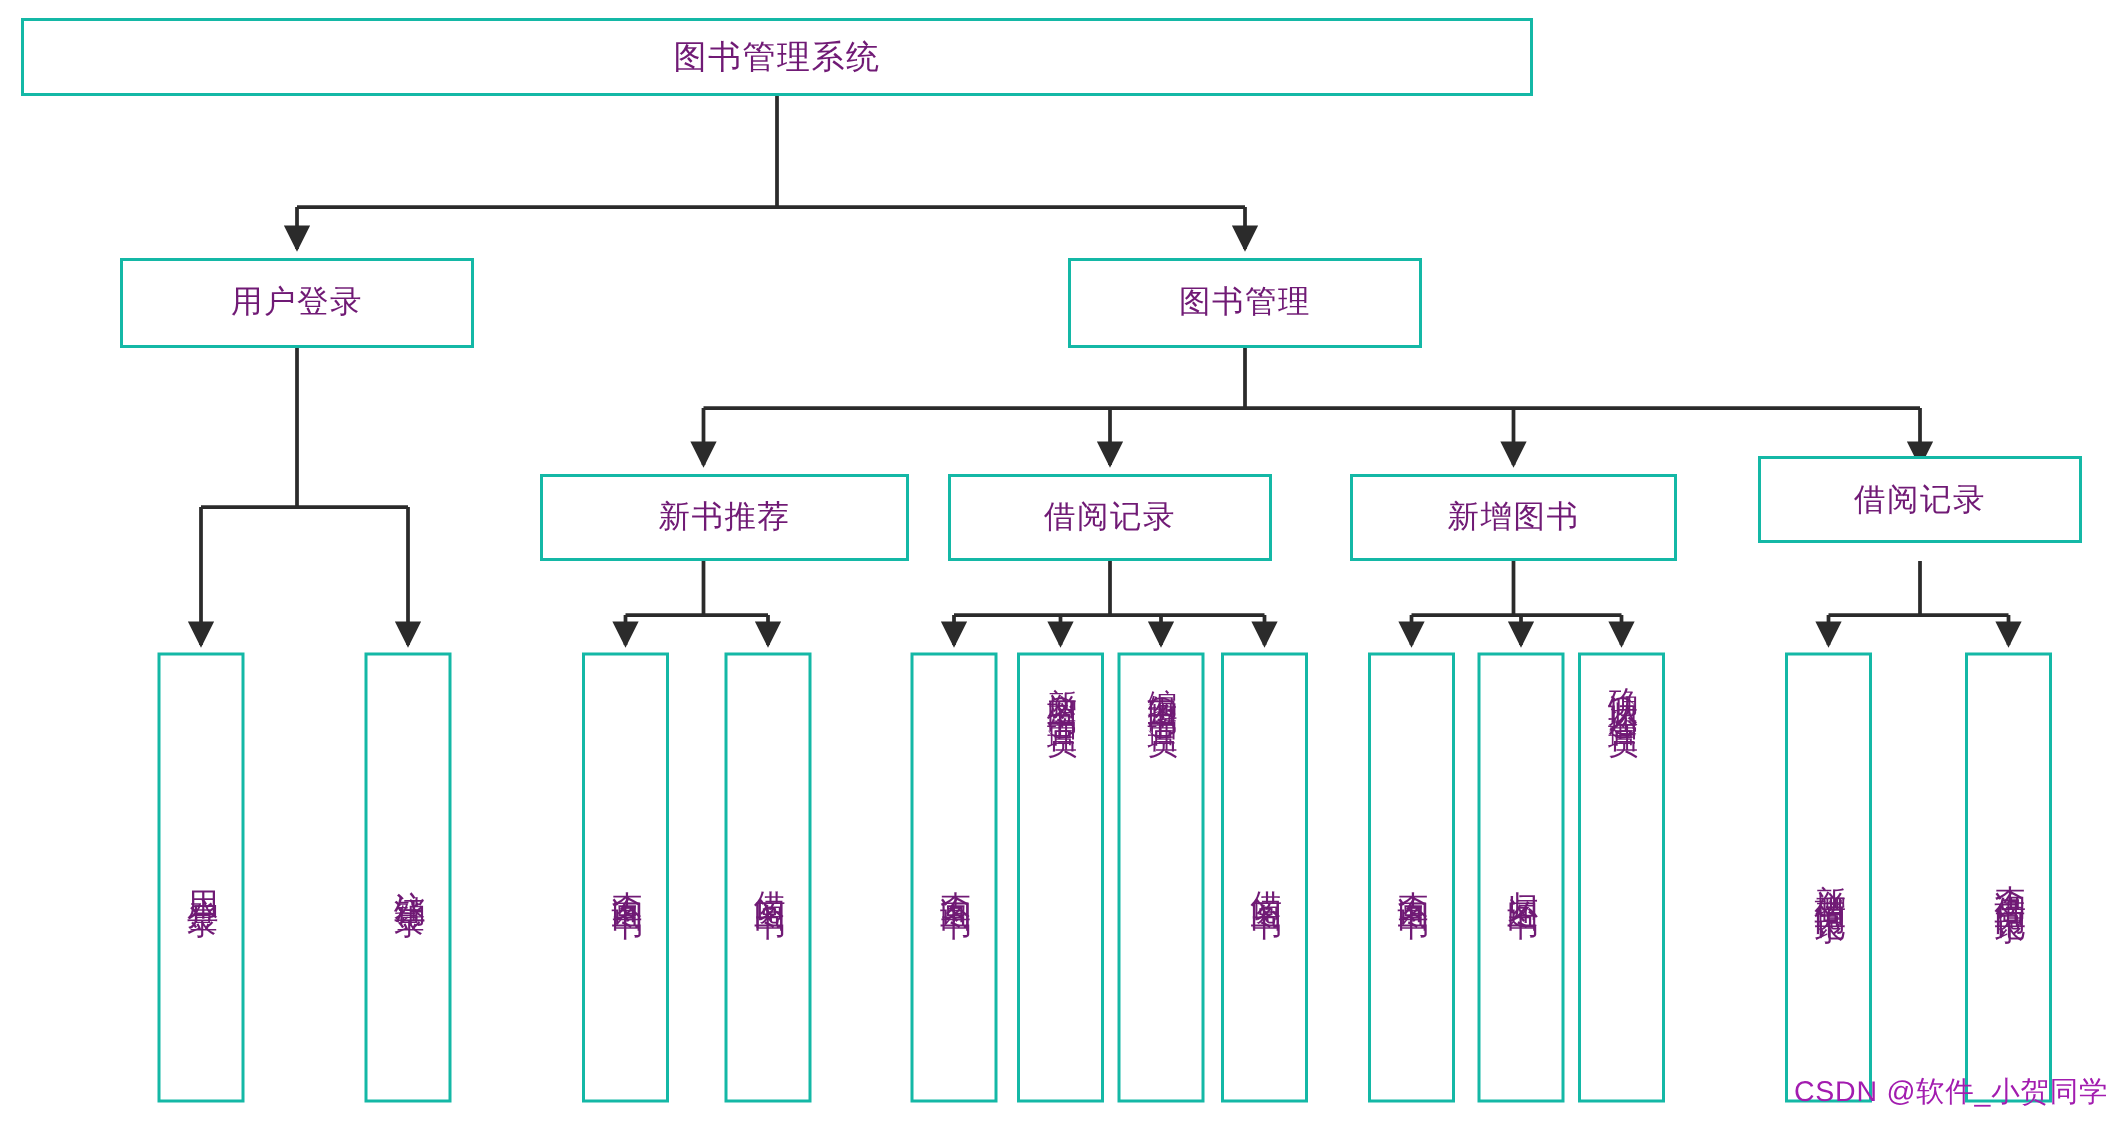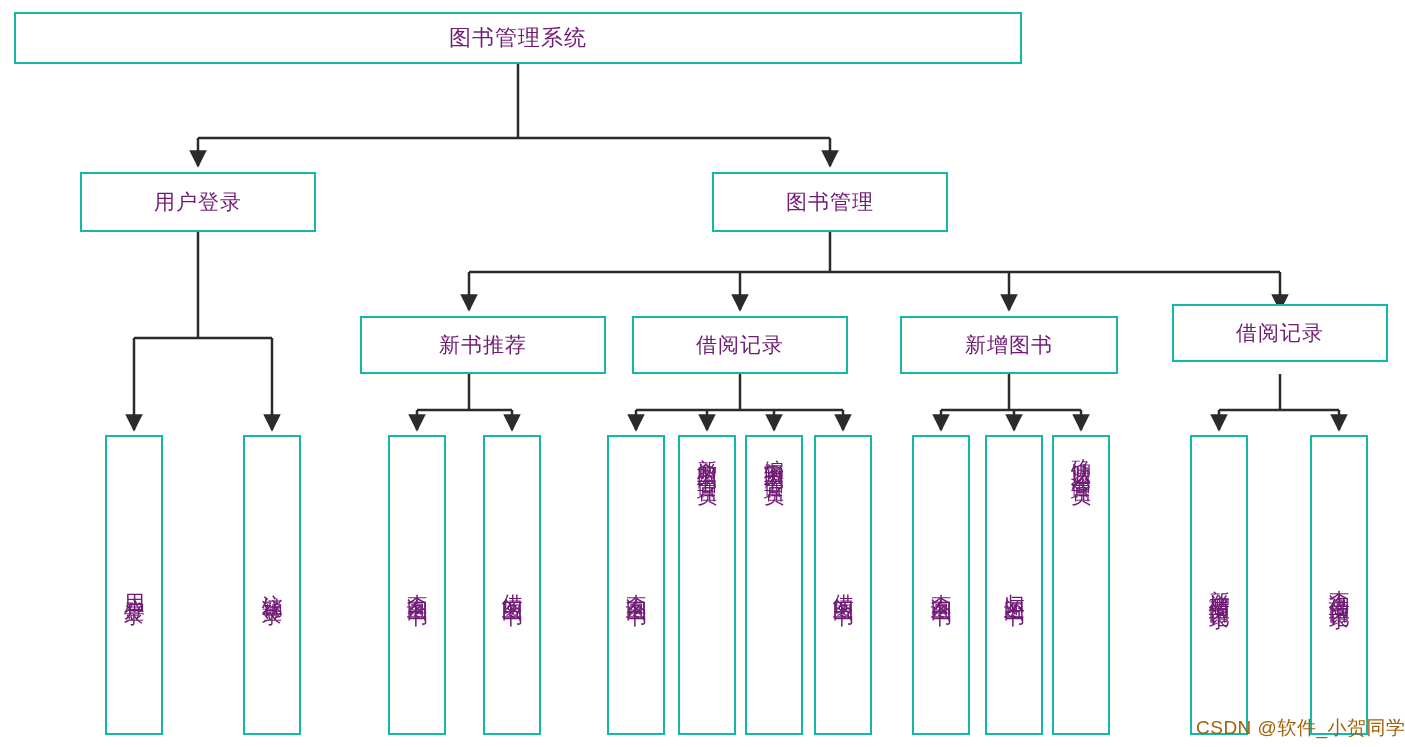--- a/index.html
+++ b/index.html
@@ -47,21 +47,21 @@
     text-orientation: upright;
     letter-spacing: 4px;
     padding: 6px 0;
     justify-content: center;
   }
   .node.v.top {
     justify-content: flex-start;
   }
   .watermark {
     position: absolute;
-    color: #a16207;
+    color: #a21caf;
     font-size: 19px;
     letter-spacing: 0.5px;
     white-space: nowrap;
   }
 </style>
 </head>
 <body>
 
 <div id="canvas">
 

